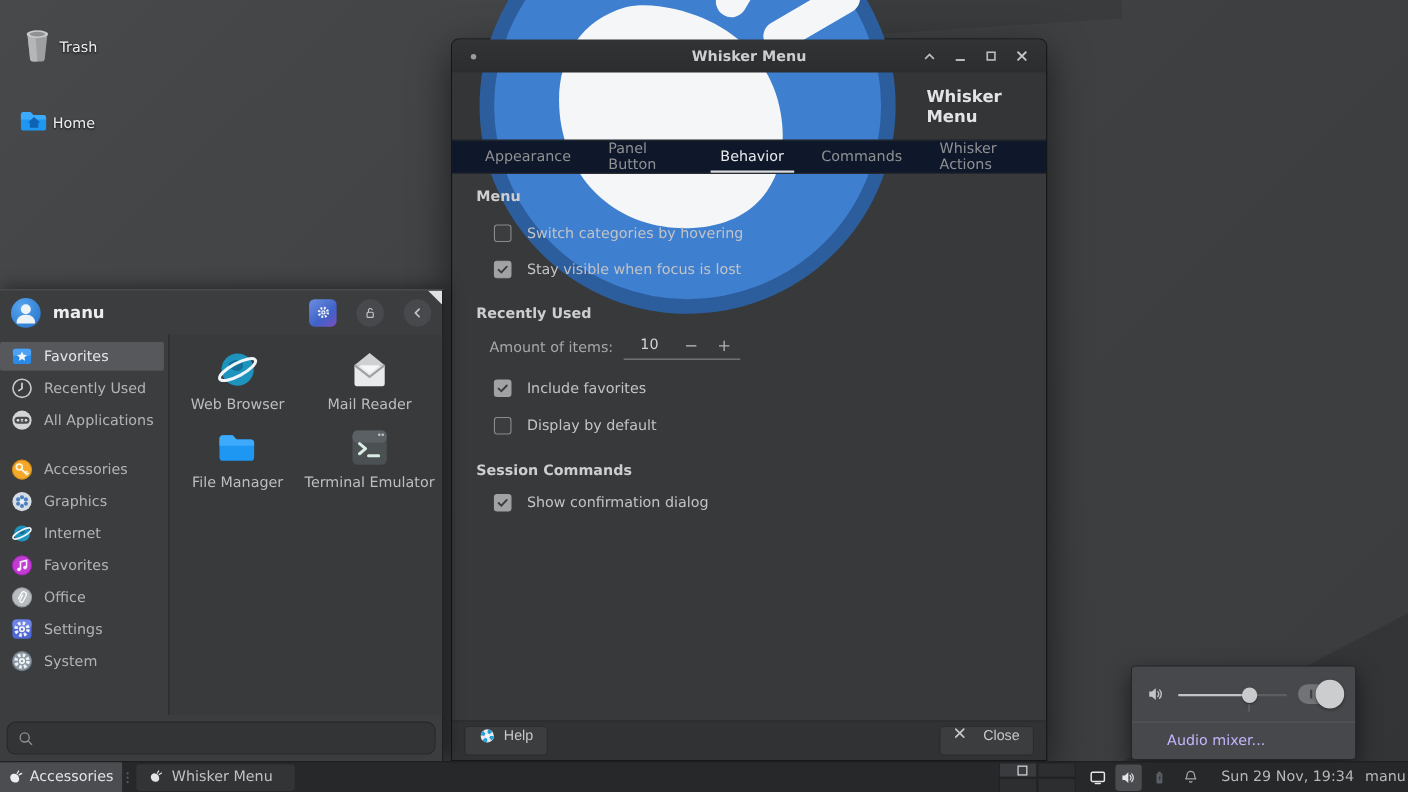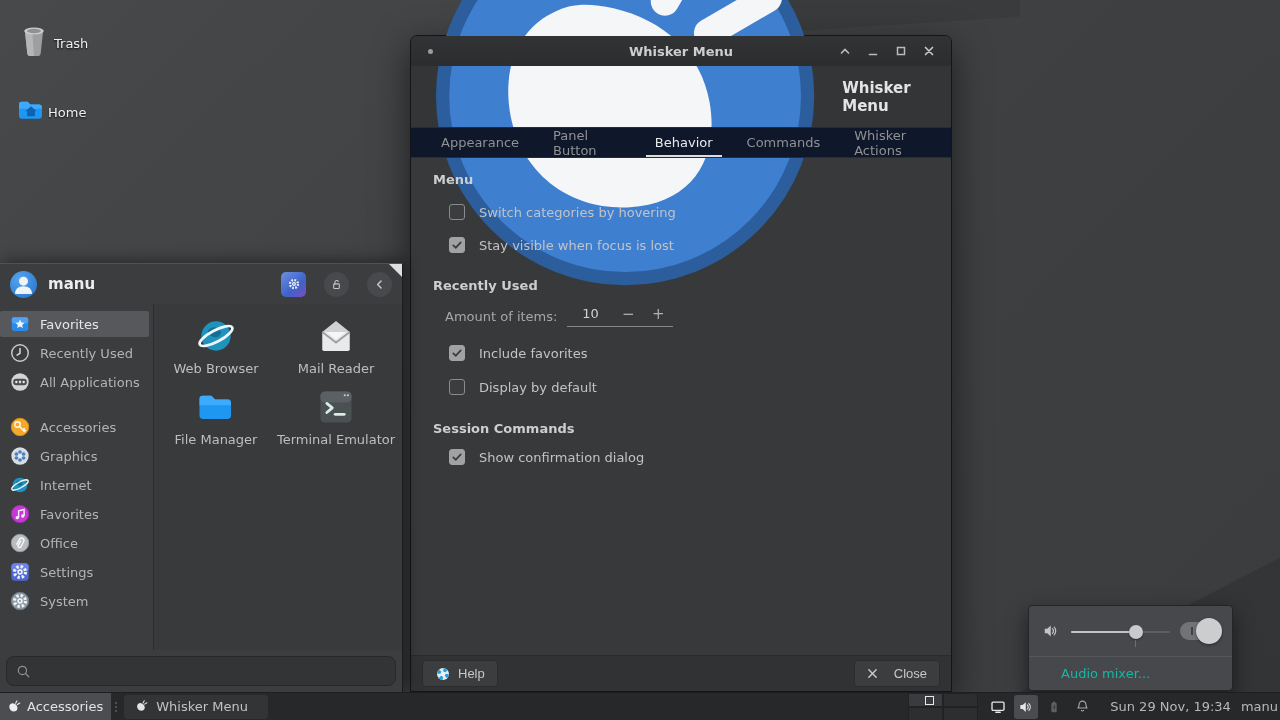--- a/index.html
+++ b/index.html
@@ -95,40 +95,40 @@
   .checkbox.checked svg { display:block; }
   .cb-label { font-size:13px; color:#c2c3c5; }
   .mt25 { margin-top:25px; }
   .mt26 { margin-top:26px; }
   .amount-row { display:flex; align-items:center; margin:13px 0 0 12px; font-size:13px; color:#a6a8aa; }
   .amount-box { display:flex; align-items:flex-end; border-bottom:1px solid #85878a; margin-left:10px; padding:0 0 5px 0; }
   .amount-value { color:#d2d3d5; width:46px; text-align:center; font-size:13px; }
   .step { width:30px; text-align:center; color:#aeb0b2; font-size:15px; line-height:14px; }
   .dlg-footer { height:36px; background:#303234; border-top:1px solid #292b2d; display:flex; align-items:center;
     padding:0 11px; flex:none; }
-  .btn { height:27px; display:flex; align-items:center; gap:7px; padding:0 12px; background:#3b3d3f;
+  .btn { height:27px; display:flex; gap:7px; padding:0 12px; background:#3b3d3f;
     border:1px solid #2a2c2e; border-radius:4px; font-size:13px; color:#c6c8ca; }
   .btn.close { margin-left:auto; gap:16px; }
 
   
   .volume { position:absolute; left:1028px; top:605px; width:205px; height:86px; background:#46484b;
     border:1px solid #232527; border-radius:4px; box-shadow:0 8px 20px rgba(0,0,0,.5); z-index:45; }
   .vol-top { height:51px; display:flex; align-items:center; padding:0 12px; border-bottom:1px solid #55575a; }
   .vol-slider { position:relative; flex:1; height:51px; margin:0 10px; --pct:66%; }
   .vol-track { position:absolute; top:25px; left:0; right:0; height:2px; background:#5c5e61; border-radius:1px; }
   .vol-fill  { position:absolute; top:25px; left:0; width:var(--pct); height:2px; background:#c2c4c6; border-radius:1px; }
   .vol-knob  { position:absolute; top:19px; left:calc(var(--pct) - 7px); width:14px; height:14px; border-radius:50%;
     background:#c8cacc; box-shadow:0 1px 2px rgba(0,0,0,.4); }
   .vol-tick  { position:absolute; top:34px; left:calc(var(--pct) - 1px); width:1px; height:7px; background:#6c6e70; }
   .toggle { position:relative; width:40px; height:26px; flex:none; }
   .toggle-track { position:absolute; left:0; top:4px; width:36px; height:18px; border-radius:9px; background:#717376; }
   .toggle-bar { position:absolute; left:11px; top:9px; width:2px; height:8px; background:#3f4144; }
   .toggle-knob { position:absolute; right:-2px; top:0; width:26px; height:26px; border-radius:50%;
     background:#cbcdcf; box-shadow:0 1px 3px rgba(0,0,0,.45); }
-  .vol-bottom { height:33px; display:flex; align-items:center; padding-left:32px; font-size:13px; color:#14b8a6; }
+  .vol-bottom { height:33px; display:flex; align-items:center; padding-left:32px; font-size:13px; color:#c4b5fd; }
 
   .hidden-defs { position:absolute; width:0; height:0; overflow:hidden; }
 </style>
 </head>
 <body>
 
 <div class="screen">
 
   <svg class="hidden-defs" aria-hidden="true">
     <defs>

